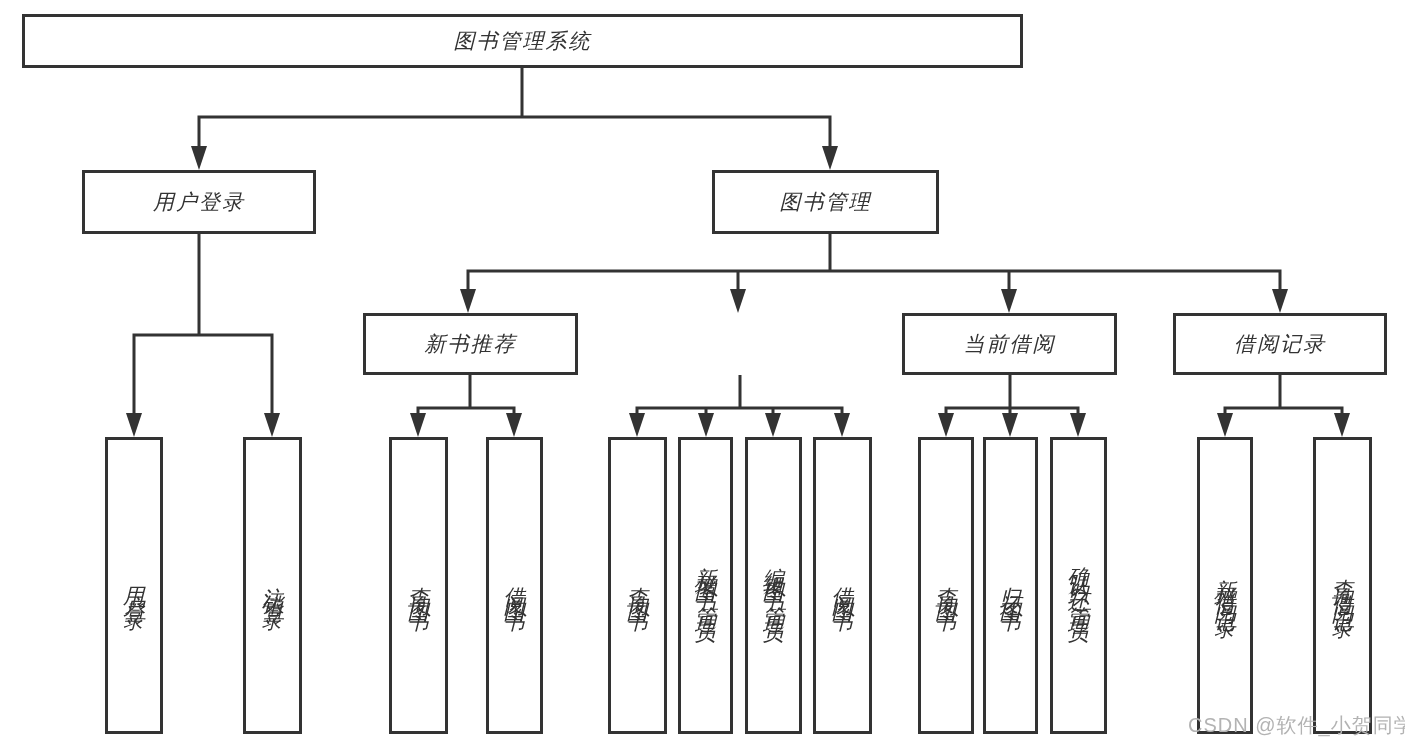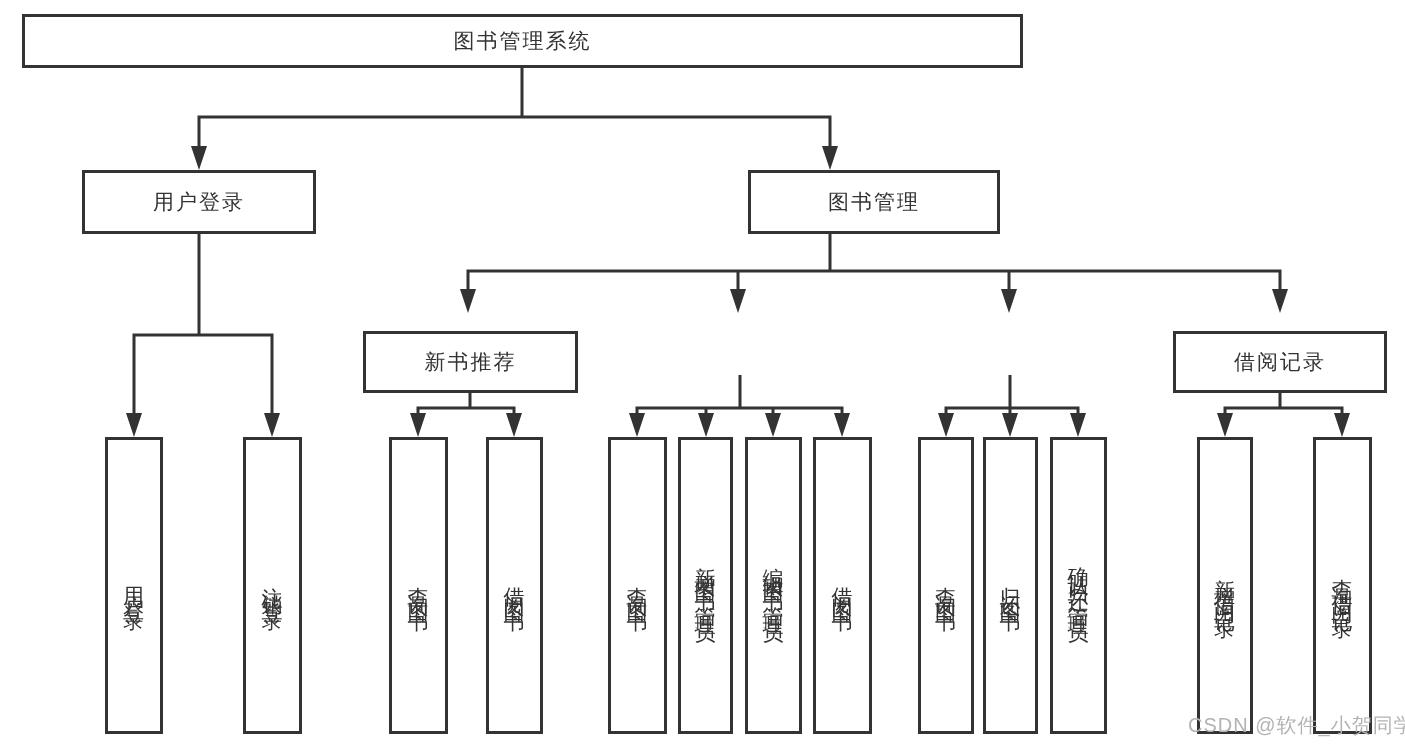--- a/index.html
+++ b/index.html
@@ -22,31 +22,32 @@
     box-sizing: border-box;
     border: 3px solid #333333;
     background: #ffffff;
     display: flex;
     align-items: center;
     justify-content: center;
     color: #333333;
     font-size: 21px;
     letter-spacing: 2px;
     z-index: 2;
+    font-style: italic;
   }
   .hnode {  }
   .vnode span {
     writing-mode: vertical-rl;
     text-orientation: mixed;
     letter-spacing: 8px;
     line-height: 1;
   }
   .root   { left: 22px;  top: 14px;  width: 1001px; height: 54px; }
   .lvl2   { top: 170px; height: 64px; }
-  .lvl3   { top: 331px; height: 62px; }
+  .lvl3   { top: 313px; height: 62px; }
   .leaf   { top: 437px; height: 297px; }
   .watermark {
     position: absolute;
     left: 1188px;
     top: 712px;
     z-index: 3;
     color: #b3b3b3;
     font-size: 20px;
     letter-spacing: 1px;
     white-space: nowrap;
@@ -97,26 +98,29 @@
     </g>
   </svg>
 
   <div class="node hnode root">
     <span>图书管理系统</span>
   </div>
 
   <div class="node hnode lvl2" style="left:82px;width:234px">
     <span>用户登录</span>
   </div>
-  <div class="node hnode lvl2" style="left:748px;width:252px">
+  <div class="node hnode lvl2" style="left:712px;width:227px">
     <span>图书管理</span>
   </div>
 
   <div class="node hnode lvl3" style="left:363px;width:215px">
     <span>新书推荐</span>
+  </div>
+  <div class="node hnode lvl3" style="left:902px;width:215px">
+    <span>当前借阅</span>
   </div>
   <div class="node hnode lvl3" style="left:1173px;width:214px">
     <span>借阅记录</span>
   </div>
 
   <div class="node vnode leaf" style="left:105px;width:58px">
     <span>用户登录</span>
   </div>
   <div class="node vnode leaf" style="left:243px;width:59px">
     <span>注销登录</span>

